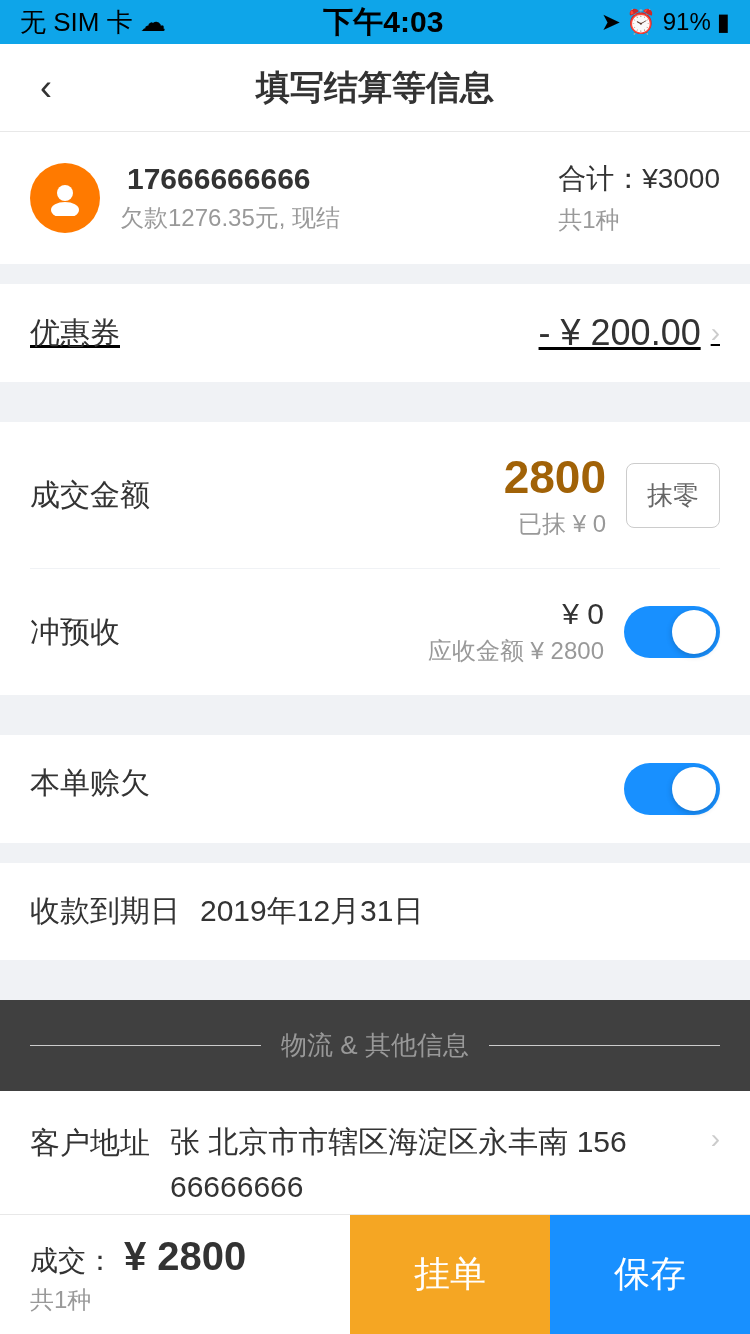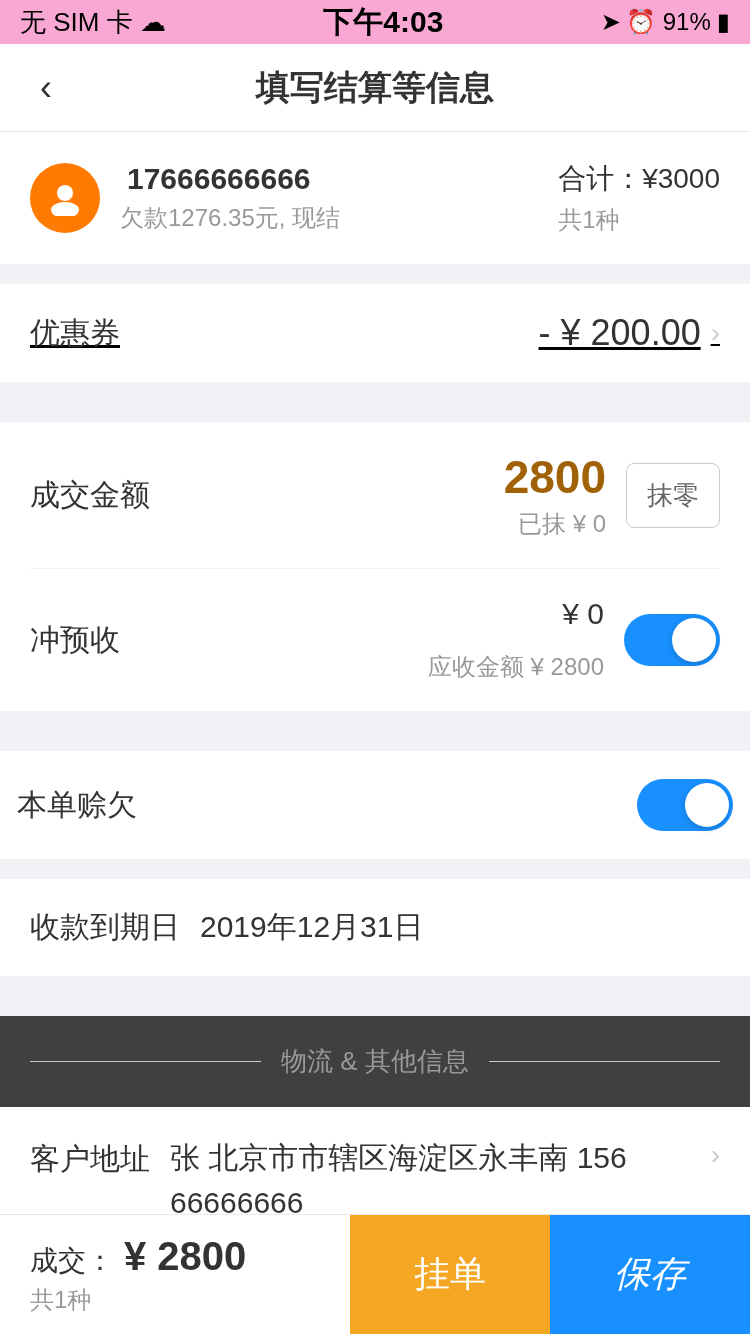--- a/index.html
+++ b/index.html
@@ -9,21 +9,21 @@
       min-height: 1334px;
       font-family: -apple-system, 'PingFang SC', 'Helvetica Neue', sans-serif;
       background: #f0f2f5;
       position: relative;
       overflow-x: hidden;
     }
 
     
     .status-bar {
       height: 44px;
-      background: #f9a8d4;
+      background: #0ea5e9;
       display: flex;
       align-items: center;
       justify-content: space-between;
       padding: 0 20px;
       font-size: 26px;
       font-weight: 500;
     }
     .status-left { display: flex; align-items: center; gap: 8px; }
     .status-center { font-size: 30px; font-weight: 600; }
     .status-right { display: flex; align-items: center; gap: 6px; font-size: 24px; }
@@ -211,21 +211,21 @@
     }
     .precollect-amount-wrap { text-align: right; }
     .precollect-amount {
       font-size: 30px;
       color: #333;
       font-weight: 500;
     }
     .precollect-sub {
       font-size: 24px;
       color: #999;
-      margin-top: 20px;
+      margin-top: 4px;
     }
 
     
     .toggle {
       width: 96px;
       height: 52px;
       background: #1890ff;
       border-radius: 26px;
       position: relative;
       cursor: pointer;
@@ -238,23 +238,23 @@
       top: 4px;
       width: 44px;
       height: 44px;
       background: #fff;
       border-radius: 50%;
       box-shadow: 0 2px 6px rgba(0,0,0,0.2);
     }
 
     
     .debt-row {
-      padding: 28px 17px;
-      display: flex;
-      align-items: center;
+      padding: 28px 30px;
+      display: flex;
+      align-items: flex-start;
       justify-content: space-between;
     }
     .debt-label {
       font-size: 30px;
       color: #333;
     }
 
     
     .due-row {
       background: #fff;
@@ -373,21 +373,20 @@
       width: 200px;
       height: 120px;
       background: #1890ff;
       display: flex;
       align-items: center;
       justify-content: center;
       font-size: 36px;
       color: #fff;
       font-weight: 500;
       cursor: pointer;
-      font-style: italic;
     }
 
     .gray-bg {
       background: #f0f2f5;
       height: 20px;
     }
   </style>
 </head>
 <body>
 

